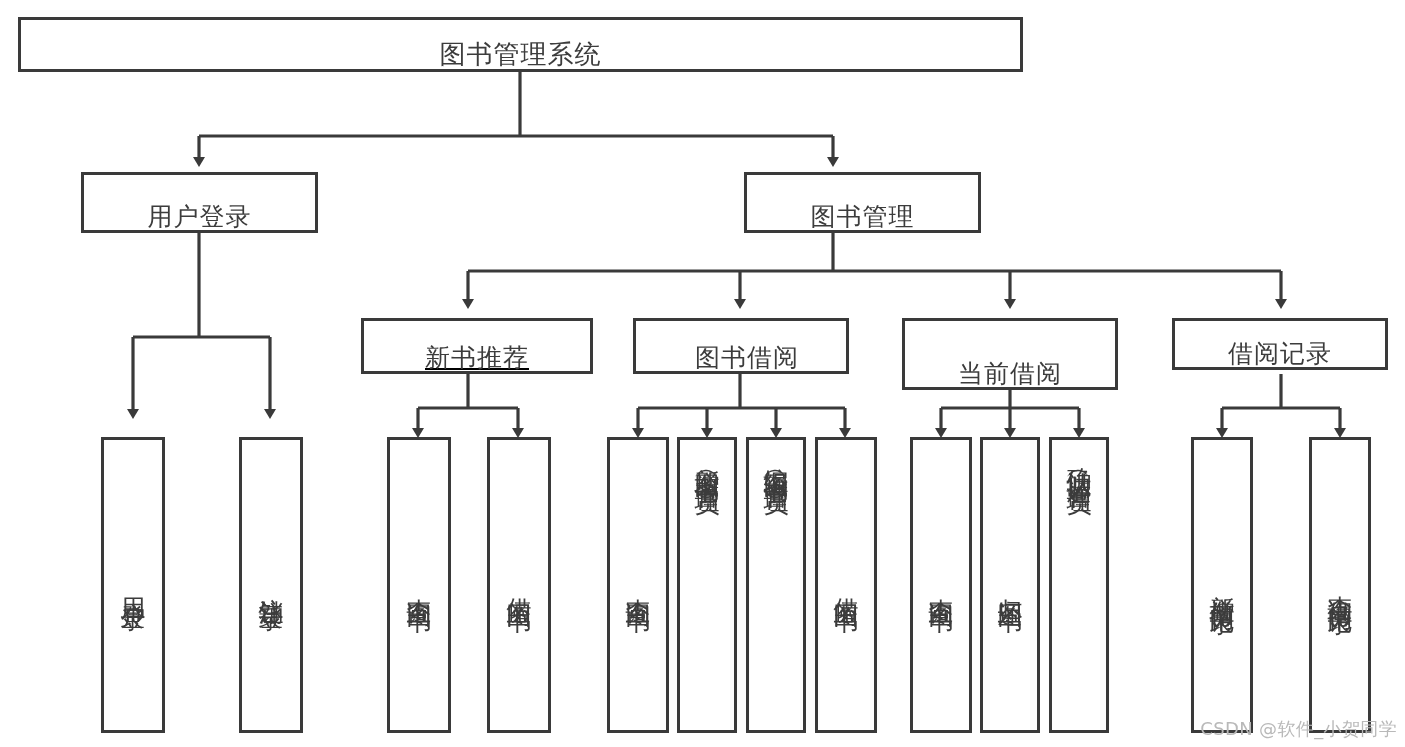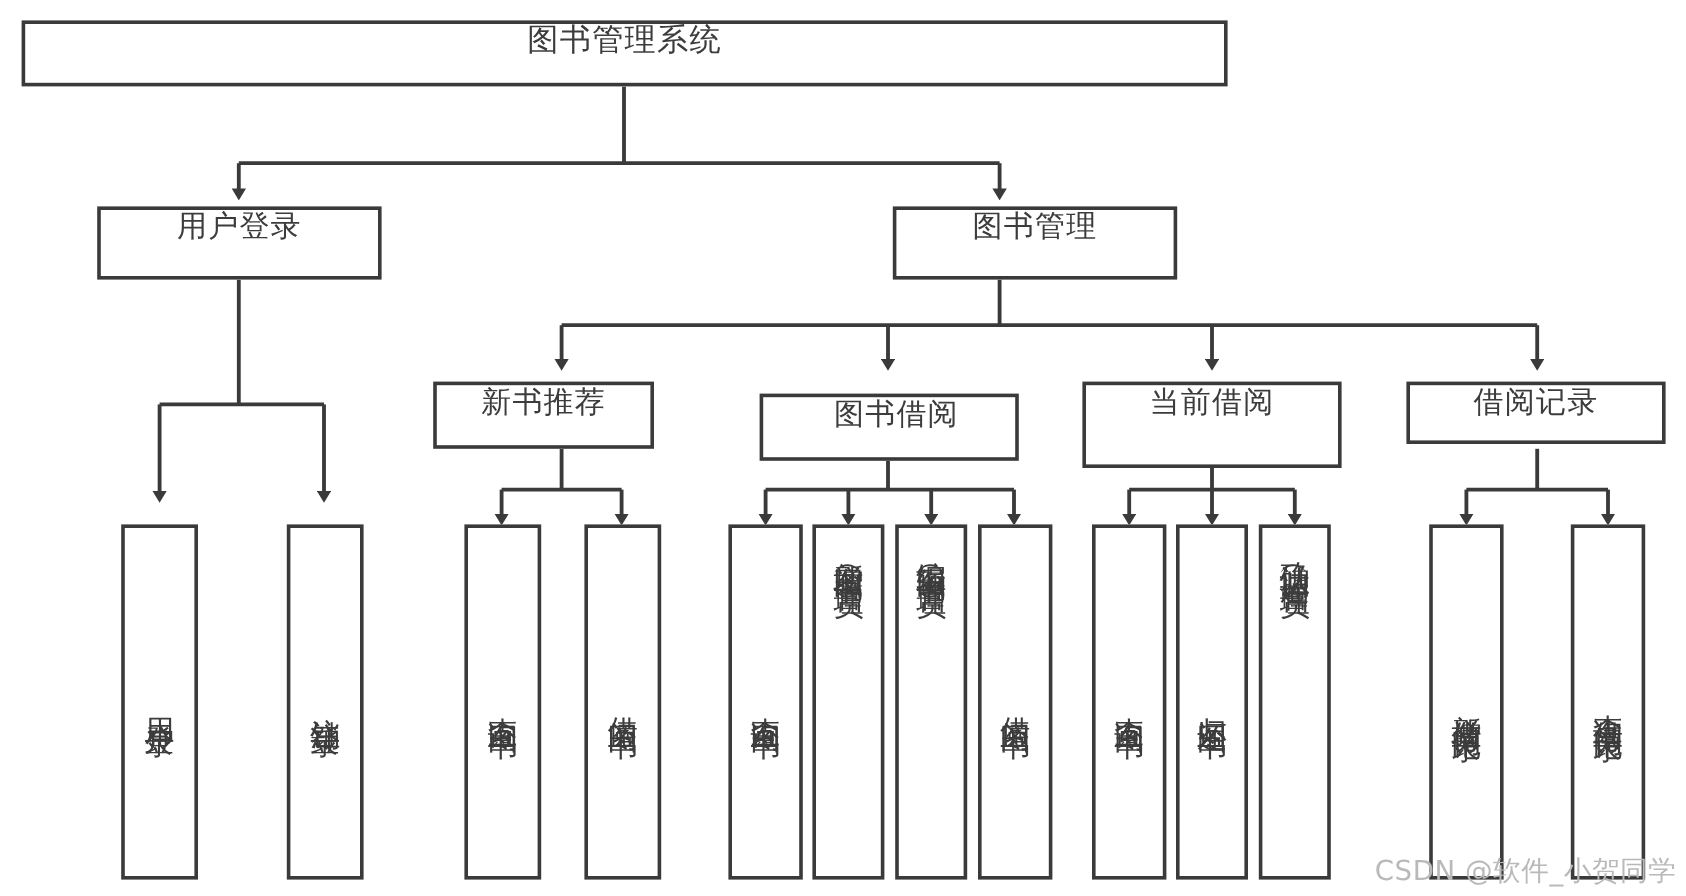--- a/index.html
+++ b/index.html
@@ -23,21 +23,21 @@
     width: 1405px;
     height: 747px;
     pointer-events: none;
   }
   .node {
     position: absolute;
     box-sizing: border-box;
     background: #ffffff;
     border: 3px solid #3a3a3a;
     display: flex;
-    align-items: flex-start;
+    align-items: flex-end;
     justify-content: center;
   }
   .node .label {
     color: #3c3c3c;
     letter-spacing: 0.04em;
     white-space: nowrap;
     text-align: center;
   }
   
   .node.h .label {
@@ -62,21 +62,21 @@
     text-orientation: upright;
     font-size: 25px;
     line-height: 1.32;
     letter-spacing: 0.14em;
     white-space: nowrap;
   }
   .watermark {
     position: absolute;
     right: 8px;
     bottom: 6px;
-    font-size: 23px;
+    font-size: 18px;
     color: #b9b9b9;
     letter-spacing: 0.02em;
     white-space: nowrap;
     pointer-events: none;
   }
 </style>
 </head>
 <body>
 
 <div id="canvas">
@@ -136,25 +136,25 @@
   </div>
 
   <div class="node h" style="left:81px; top:172px; width:237px; height:61px;">
     <span class="label">用户登录</span>
   </div>
 
   <div class="node h" style="left:713px; top:172px; width:237px; height:61px;margin-left:31px;">
     <span class="label">图书管理</span>
   </div>
 
-  <div class="node h" style="left:361px; top:318px; width:184px; height:56px;">
+  <div class="node h" style="left:361px; top:318px; width:232px; height:56px;text-decoration:underline;">
     <span class="label">新书推荐</span>
   </div>
 
-  <div class="node h" style="left:633px; top:328px; width:216px; height:56px;padding-left:12px;">
+  <div class="node h" style="left:633px; top:318px; width:216px; height:56px;padding-left:12px;">
     <span class="label">图书借阅</span>
   </div>
 
   <div class="node h" style="left:902px; top:318px; width:216px; height:72px;">
     <span class="label">当前借阅</span>
   </div>
 
   <div class="node h" style="left:1172px; top:318px; width:216px; height:52px;">
     <span class="label">借阅记录</span>
   </div>

